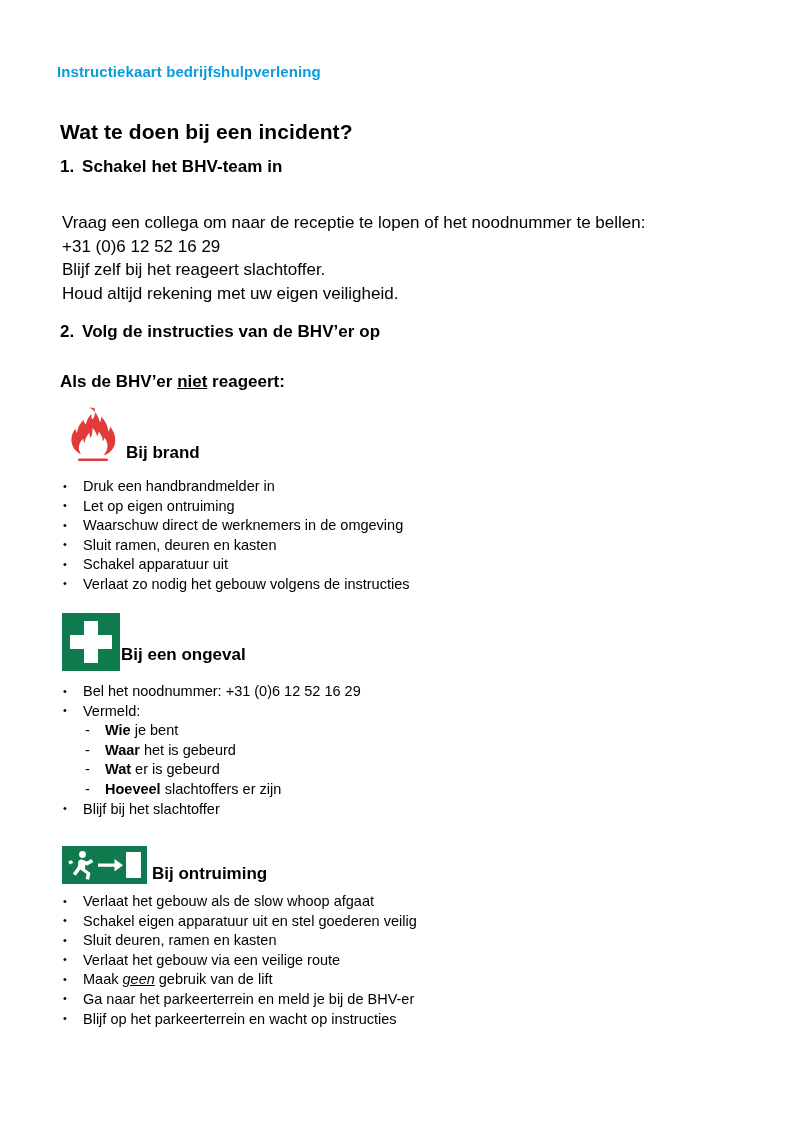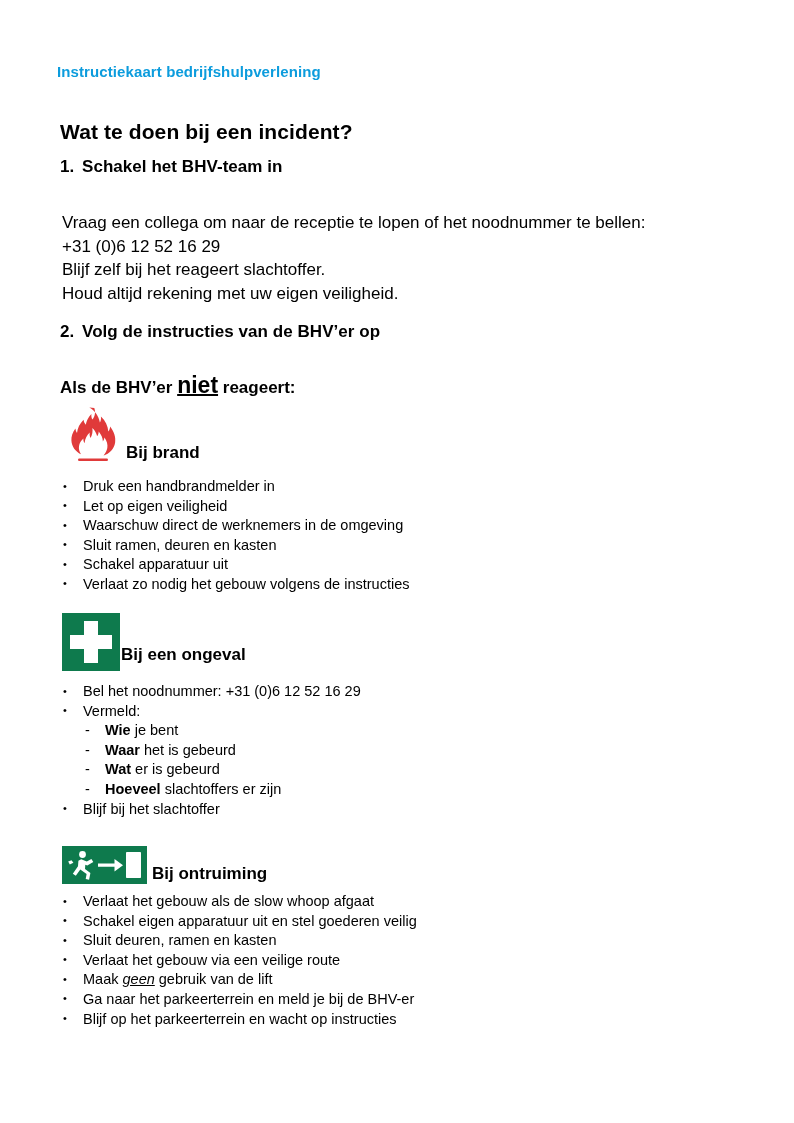--- a/index.html
+++ b/index.html
@@ -73,21 +73,21 @@
   
   .subtitle-niet {
     position: absolute;
     left: 60px;
     top: 372px;
     font-size: 17px;
     font-weight: bold;
     white-space: nowrap;
   }
   .subtitle-niet .big-underline {
-    font-size: 23px;
+    font-size: 17px;
     font-weight: bold;
     text-decoration: underline;
     text-underline-offset: 1px;
   }
 
   
   .section-head {
     position: absolute;
     display: flex;
     align-items: flex-end;
@@ -193,21 +193,21 @@
           <path d="M22.5 38.5 c-3.3 2.6 -5.0 5.7 -4.6 9.0 c0.4 3.4 2.9 6.0 6.8 7.3 c-1.0 -1.6 -1.4 -3.1 -1.1 -4.6 c0.3 -1.8 1.4 -3.4 3.0 -4.9 c0.0 1.3 0.4 2.4 1.1 3.3 c1.5 -2.4 2.0 -4.8 1.5 -7.2 c2.4 2.0 3.7 4.2 3.9 6.6 c0.2 2.4 -0.7 4.6 -2.4 6.6 c4.4 -1.2 7.1 -3.9 7.5 -7.4 c0.4 -3.3 -1.2 -6.5 -4.4 -9.3 c0.0 1.4 -0.4 2.6 -1.2 3.6 c-0.5 -3.9 -2.6 -7.0 -6.2 -9.4 c0.6 2.3 0.4 4.3 -0.6 6.0 c-0.9 -1.1 -1.5 -2.3 -1.8 -3.6 c-0.9 1.5 -1.4 2.9 -1.5 4.0 z" fill="#ffffff"></path>
           <rect x="12" y="52.4" width="30" height="2.6" rx="1.3"></rect>
         </g>
       </svg>
     </span>
     <span class="label">Bij brand</span>
   </div>
 
   <div class="bullets list-brand">
     <div class="bl">Druk een handbrandmelder in</div>
-    <div class="bl">Let op eigen veiligheid</div>
+    <div class="bl">Let op eigen ontruiming</div>
     <div class="bl">Waarschuw direct de werknemers in de omgeving</div>
     <div class="bl">Sluit ramen, deuren en kasten</div>
     <div class="bl">Schakel apparatuur uit</div>
     <div class="bl">Verlaat zo nodig het gebouw volgens de instructies</div>
   </div>
 
   <div class="section-head head-ongeval">
     <span>
       <svg class="icon-firstaid" viewBox="0 0 58 58" xmlns="http://www.w3.org/2000/svg">
         <rect x="0" y="0" width="58" height="58" fill="#0e7a4d"></rect>

